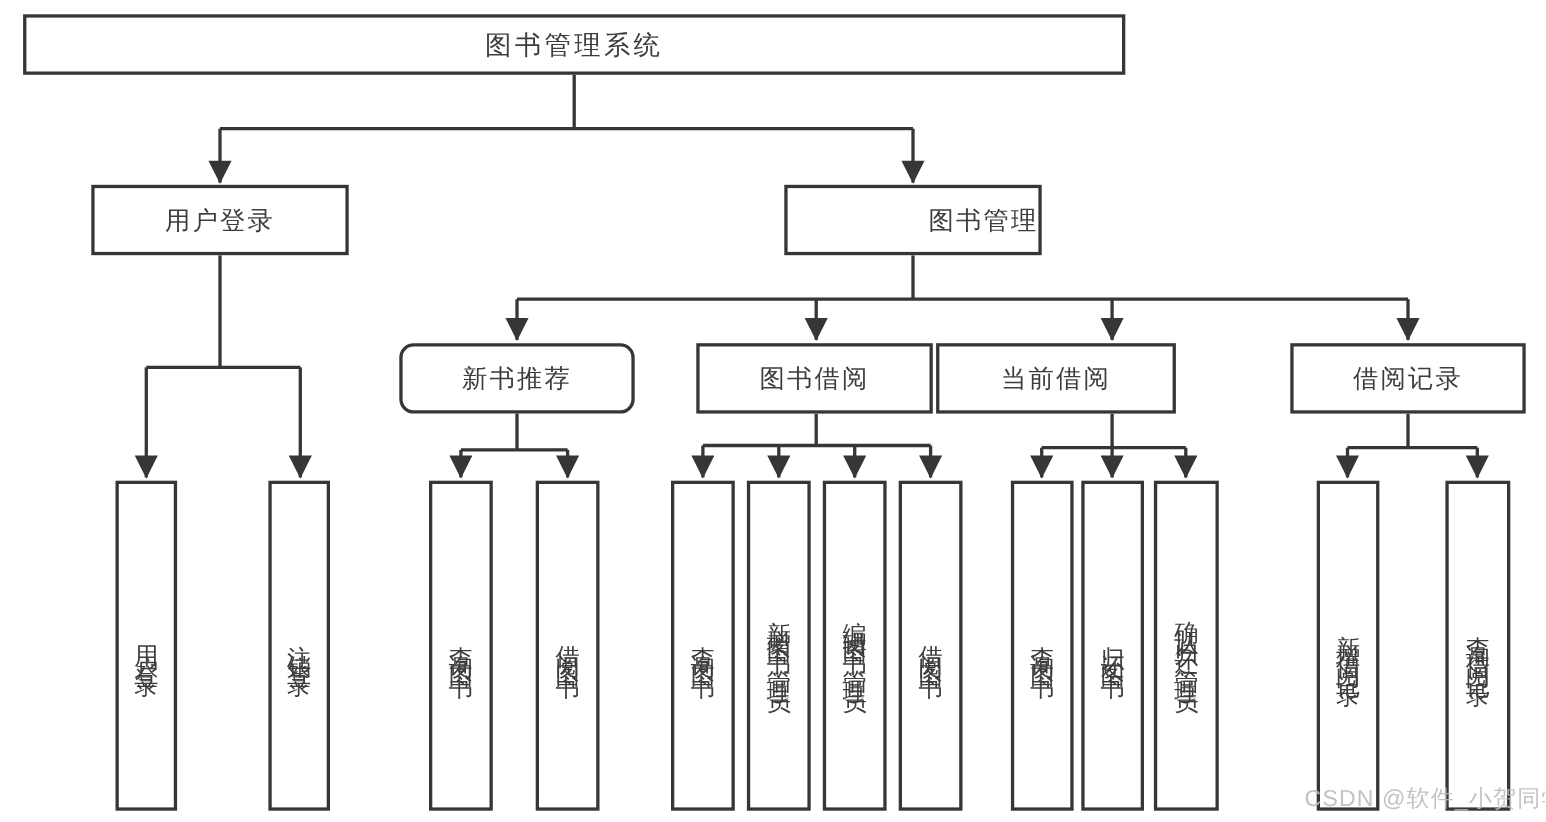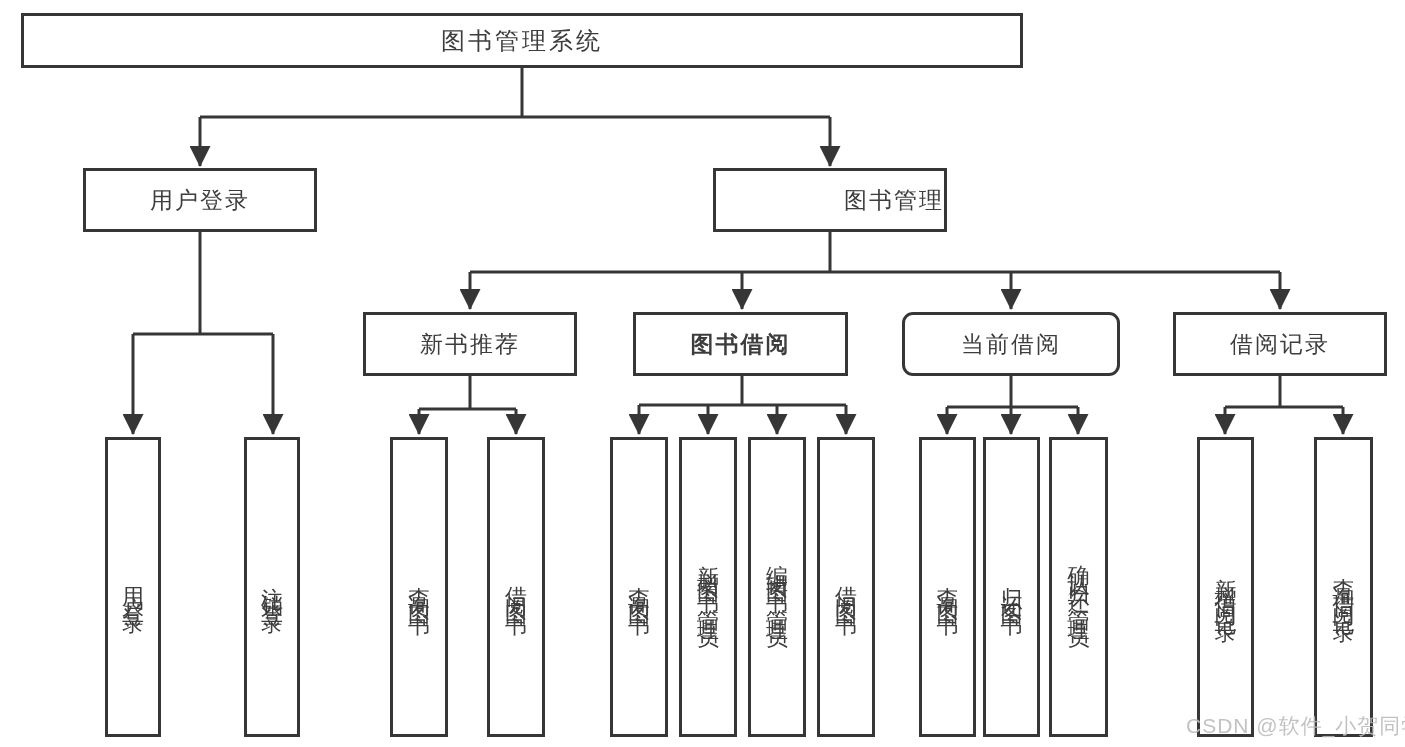--- a/index.html
+++ b/index.html
@@ -104,27 +104,27 @@
     <span class="title-label">图书管理系统</span>
   </div>
 
   <div class="node" style="left:83px; top:168px; width:234px; height:64px;">
     <span class="h-label">用户登录</span>
   </div>
   <div class="node" style="left:713px; top:168px; width:234px; height:64px;justify-content:flex-end;">
     <span class="h-label">图书管理</span>
   </div>
 
-  <div class="node" style="left:363px; top:312px; width:214px; height:64px;">
+  <div class="node" style="left:363px; top:312px; width:214px; height:64px;border-radius:13px;">
     <span class="h-label">新书推荐</span>
   </div>
-  <div class="node" style="left:633px; top:312px; width:215px; height:64px;font-weight:bold;">
+  <div class="node" style="left:633px; top:312px; width:215px; height:64px;">
     <span class="h-label">图书借阅</span>
   </div>
-  <div class="node" style="left:902px; top:312px; width:218px; height:64px;border-radius:11px;">
+  <div class="node" style="left:851px; top:312px; width:218px; height:64px;">
     <span class="h-label">当前借阅</span>
   </div>
   <div class="node" style="left:1173px; top:312px; width:214px; height:64px;">
     <span class="h-label">借阅记录</span>
   </div>
 
   <div class="node" style="left:105px; top:437px; width:56px; height:300px;">
     <span class="v-label">用户登录</span>
   </div>
   <div class="node" style="left:244px; top:437px; width:56px; height:300px;">

